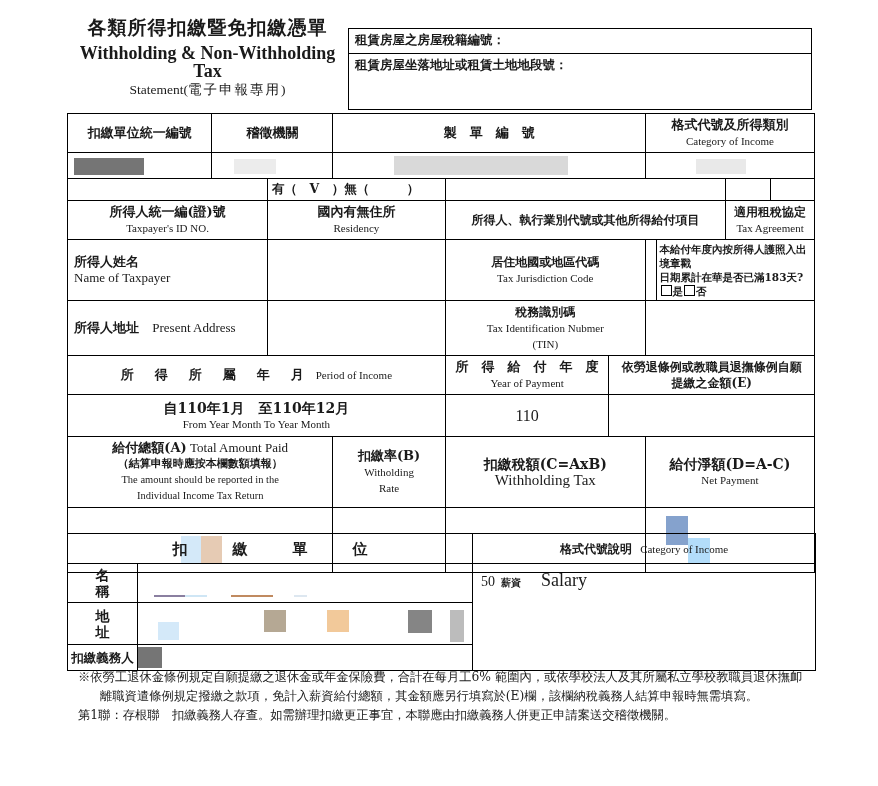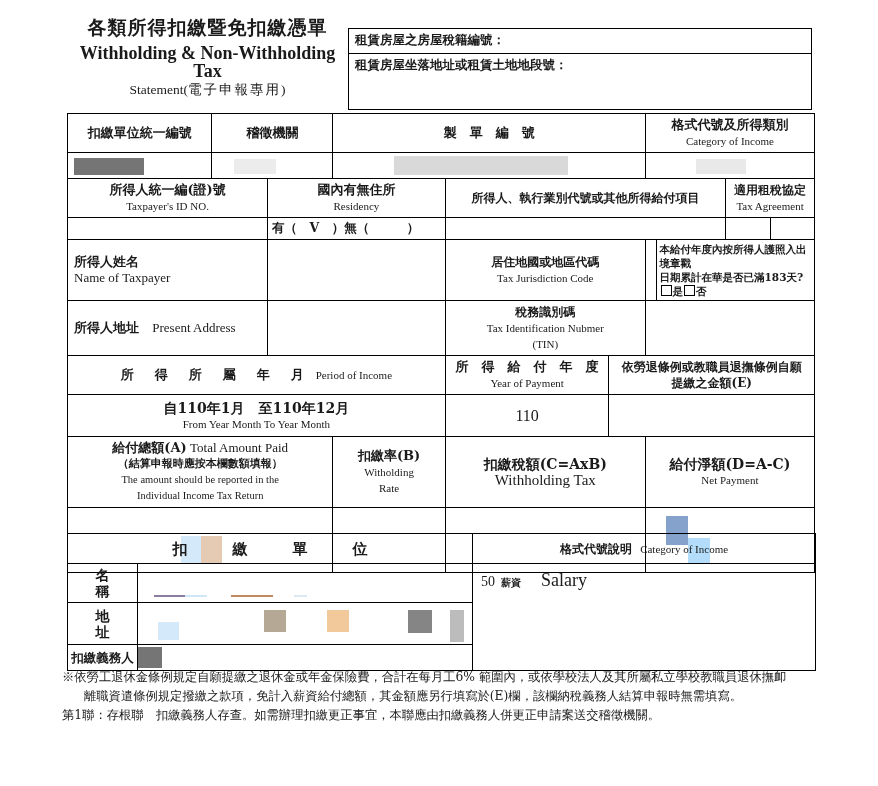--- a/index.html
+++ b/index.html
@@ -45,21 +45,21 @@
   .spaced2{letter-spacing:4px;}
 
   
   .blk{display:inline-block;vertical-align:middle;}
 
   
   .bot{position:absolute;left:67px;top:533px;width:748px;}
   .bot table{width:748px;border:1.5px solid #000;}
 
   
-  .notes{position:absolute;left:62px;top:668px;width:790px;
+  .notes{position:absolute;left:78px;top:668px;width:790px;
          font-size:12.3px;line-height:19px;
          font-family:"DejaVu Serif","Liberation Serif",serif;}
   .notes div{white-space:nowrap;}
   .ind{padding-left:22px;}
 
   .cb{display:inline-block;width:9px;height:9px;border:1px solid #000;
       vertical-align:-1px;margin:0 1px;background:#fff;}
 </style>
 </head>
 <body>
@@ -112,42 +112,42 @@
         <span class="blk" style="width:42px;height:15px;background:#ececec;margin-left:22px"></span>
       </td>
       <td colspan="4">
         <span class="blk" style="width:174px;height:19px;background:#d9d9d9;margin-left:61px"></span>
       </td>
       <td colspan="4">
         <span class="blk" style="width:50px;height:15px;background:#e9e9e9;margin-left:50px"></span>
       </td>
     </tr>
 
-    <tr>
-      <td class="hd" colspan="2">
-        <div class="cn">所得人統一編(證)號</div>
-        <div class="smr">Taxpayer's ID NO.</div>
-      </td>
-      <td class="hd" colspan="2">
-        <div class="cn">國內有無住所</div>
-        <div class="smr">Residency</div>
-      </td>
-      <td class="hd cn" colspan="5" style="font-size:12px">所得人、執行業別代號或其他所得給付項目</td>
-      <td class="hd" colspan="2">
-        <div class="cn" style="font-size:12px">適用租稅協定</div>
-        <div class="smr">Tax Agreement</div>
-      </td>
-    </tr>
-
     <tr style="height:22px">
       <td colspan="2"></td>
       <td colspan="2" class="cn" style="font-size:12.5px;padding-left:4px">有（　V　）無（　　　）</td>
       <td colspan="5"></td>
       <td></td>
       <td></td>
+    </tr>
+
+    <tr>
+      <td class="hd" colspan="2">
+        <div class="cn">所得人統一編(證)號</div>
+        <div class="smr">Taxpayer's ID NO.</div>
+      </td>
+      <td class="hd" colspan="2">
+        <div class="cn">國內有無住所</div>
+        <div class="smr">Residency</div>
+      </td>
+      <td class="hd cn" colspan="5" style="font-size:12px">所得人、執行業別代號或其他所得給付項目</td>
+      <td class="hd" colspan="2">
+        <div class="cn" style="font-size:12px">適用租稅協定</div>
+        <div class="smr">Tax Agreement</div>
+      </td>
     </tr>
 
     <tr style="height:40px">
       <td colspan="2" class="lbl">
         <div class="cn">所得人姓名</div>
         <div class="smr">Name of Taxpayer</div>
       </td>
       <td colspan="2"></td>
       <td colspan="3" class="hd">
         <div class="cn" style="font-size:12px">居住地國或地區代碼</div>

